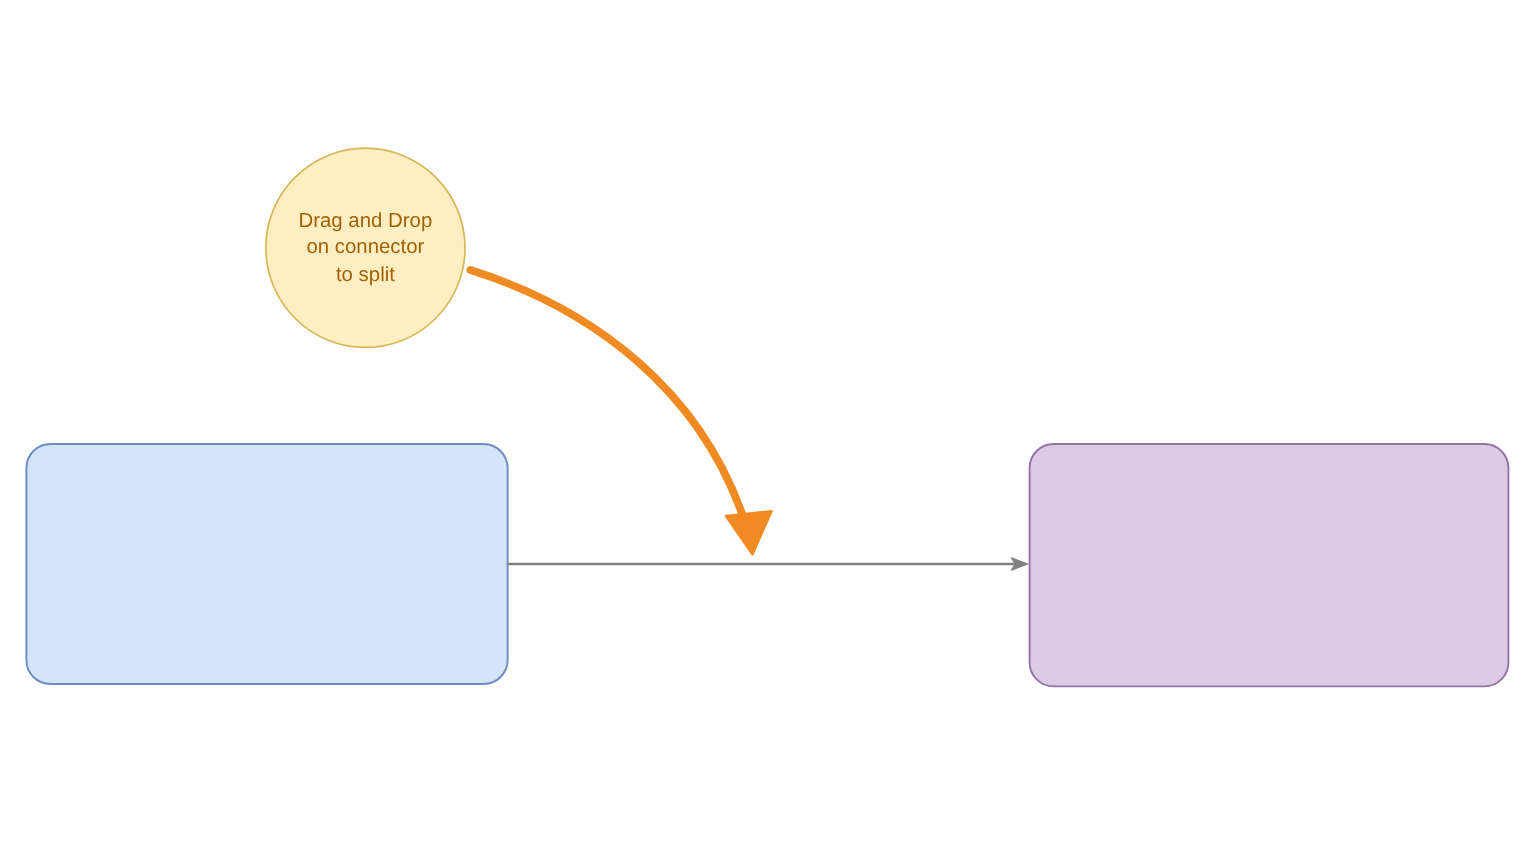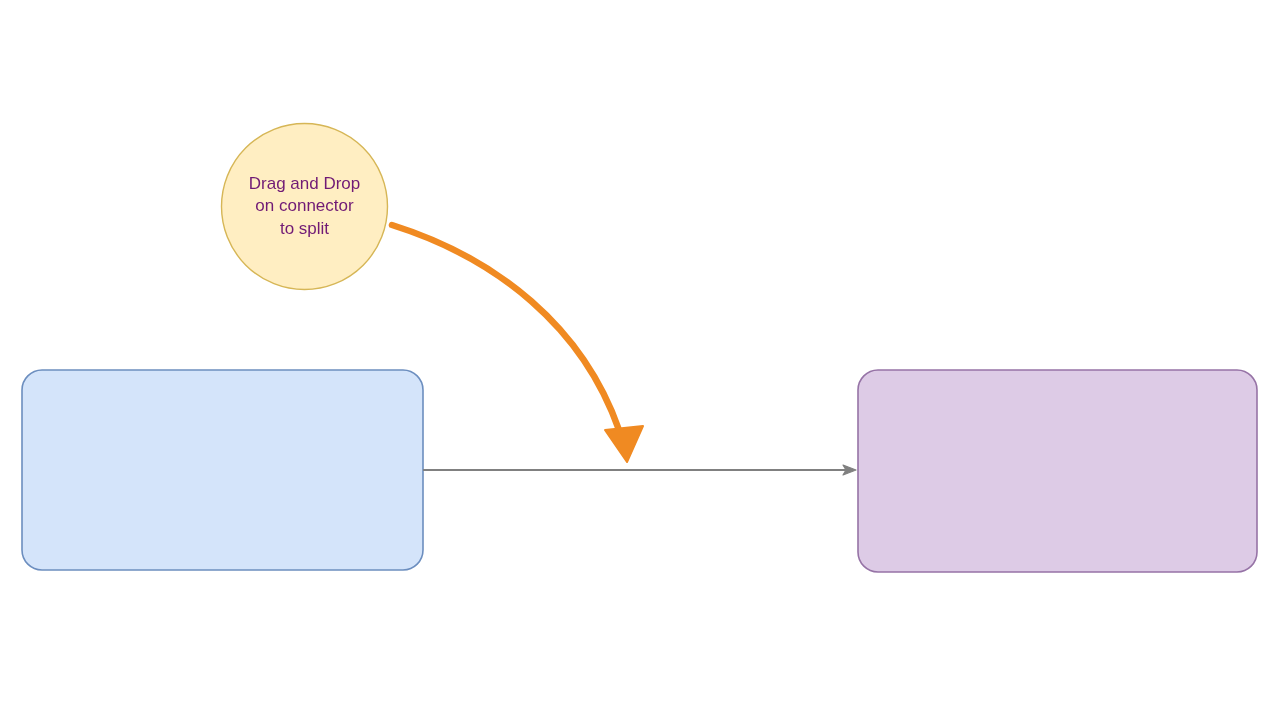--- a/index.html
+++ b/index.html
@@ -35,21 +35,21 @@
     text-align: center;
     pointer-events: none;
   }
   .hint-label {
     left: 221px;
     top: 123px;
     width: 167px;
     height: 167px;
     font-size: 17px;
     line-height: 22.5px;
-    color: #701a75;
+    color: #a16207;
     font-family: "Liberation Sans", sans-serif;
   }
   .hint-label span {
     display: block;
     white-space: nowrap;
   }
 </style>
 </head>
 <body>
 

